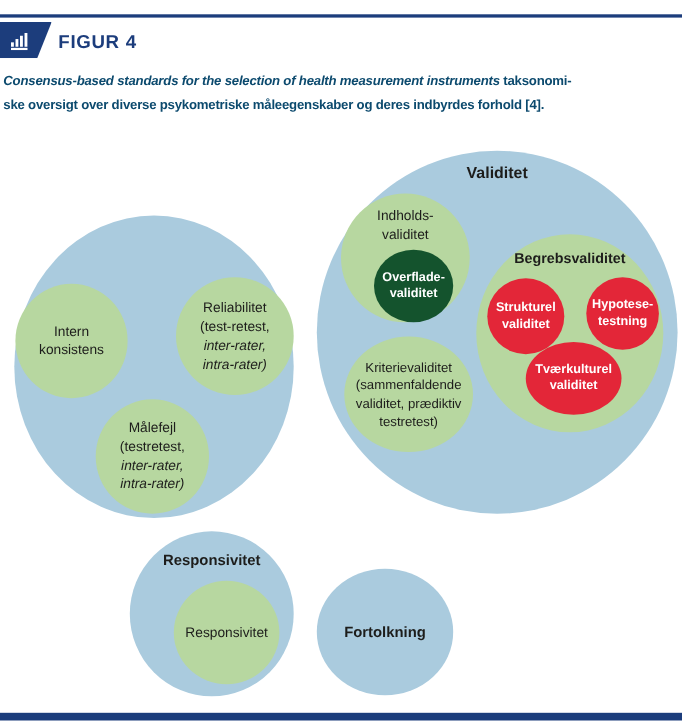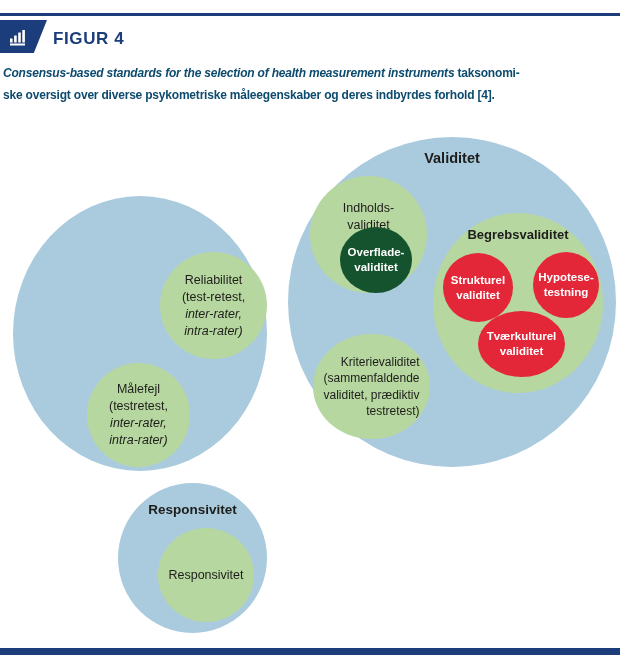--- a/index.html
+++ b/index.html
@@ -57,20 +57,26 @@
       <rect x="15.3" y="4" width="2.6" height="12.5" fill="#ffffff"></rect>
       <rect x="3" y="17.5" width="15" height="2" fill="#ffffff"></rect>
     </svg>
   </div>
   <div class="figtitle">FIGUR 4</div>
 
   <div class="caption"><span class="it">Consensus-based standards for the selection of health measurement instruments</span><span> taksonomi-</span><br><span>ske oversigt over diverse psykometriske måleegenskaber og deres indbyrdes forhold [4].</span></div>
 
   <div class="circle blue" style="left:13px;top:196px;width:254px;height:275px;"></div>
 
+  <div class="circle green" style="left:14px;top:258px;width:102px;height:104px;">
+    <div class="ctext">
+      <div class="line">Intern</div>
+      <div class="line">konsistens</div>
+    </div>
+  </div>
 
   <div class="circle green" style="left:160px;top:252px;width:107px;height:107px;">
     <div class="ctext">
       <div class="line">Reliabilitet</div>
       <div class="line">(test-retest,</div>
       <div class="line it">inter-rater,</div>
       <div class="line it">intra-rater)</div>
     </div>
   </div>
 
@@ -80,21 +86,21 @@
       <div class="line">(testretest,</div>
       <div class="line it">inter-rater,</div>
       <div class="line it">intra-rater)</div>
     </div>
   </div>
 
   <div class="circle blue" style="left:288px;top:137px;width:328px;height:330px;"></div>
   <div class="grouplbl" style="left:288px;top:149px;width:328px;font-size:14.5px;">Validitet</div>
 
   <div class="circle green" style="left:310px;top:176px;width:117px;height:117px;"></div>
-  <div class="grouplbl" style="left:310px;top:200px;width:117px;font-weight:400;font-size:12.5px;line-height:17px;">
+  <div class="grouplbl" style="left:310px;top:188px;width:117px;font-weight:400;font-size:12.5px;line-height:17px;">
     <div class="line">Indholds-</div>
     <div class="line">validitet</div>
   </div>
 
   <div class="circle teal" style="left:340px;top:227px;width:72px;height:66px;">
     <div class="wtext">
       <div class="line">Overflade-</div>
       <div class="line">validitet</div>
     </div>
   </div>
@@ -116,31 +122,34 @@
     </div>
   </div>
 
   <div class="circle red" style="left:478px;top:311px;width:87px;height:66px;">
     <div class="wtext">
       <div class="line">Tværkulturel</div>
       <div class="line">validitet</div>
     </div>
   </div>
 
-  <div class="circle green" style="left:313px;top:334px;width:117px;height:105px;text-align:right;">
+  <div class="circle green" style="left:313px;top:306px;width:117px;height:105px;">
     <div class="ctext small">
       <div class="line">Kriterievaliditet</div>
       <div class="line">(sammenfaldende</div>
       <div class="line">validitet, prædiktiv</div>
       <div class="line">testretest)</div>
     </div>
   </div>
 
   <div class="circle blue" style="left:118px;top:483px;width:149px;height:150px;"></div>
   <div class="grouplbl" style="left:118px;top:501px;width:149px;">Responsivitet</div>
   <div class="circle green" style="left:158px;top:528px;width:96px;height:94px;">
     <div class="ctext">Responsivitet</div>
   </div>
 
+  <div class="circle blue" style="left:288px;top:517px;width:124px;height:115px;">
+    <div class="grouplbl" style="position:static;">Fortolkning</div>
+  </div>
 
   <div class="rule bottom"></div>
 
 </div>
 
 </body></html>

